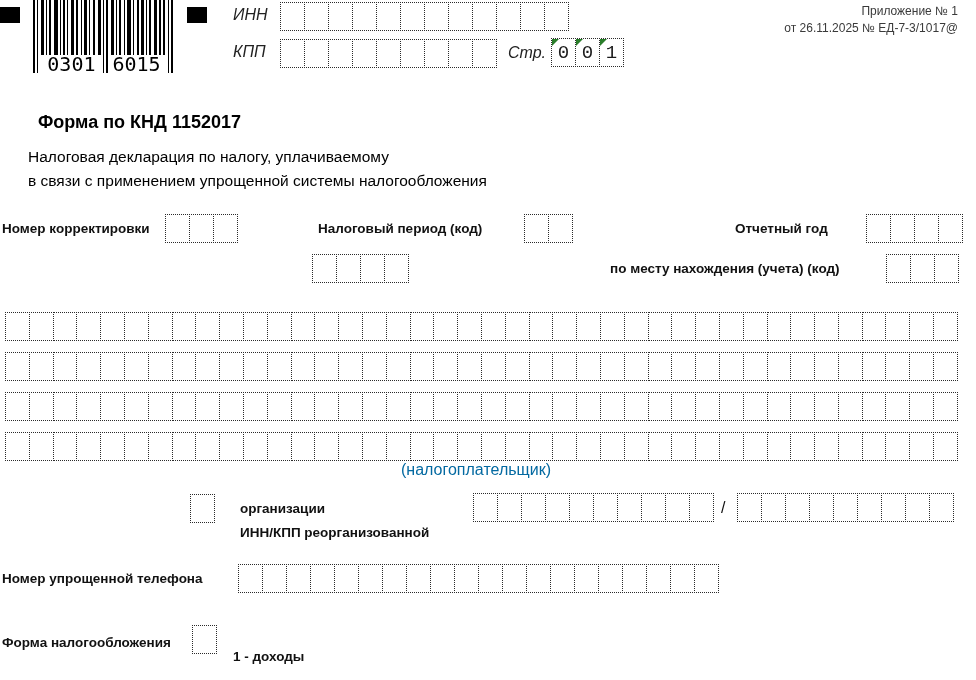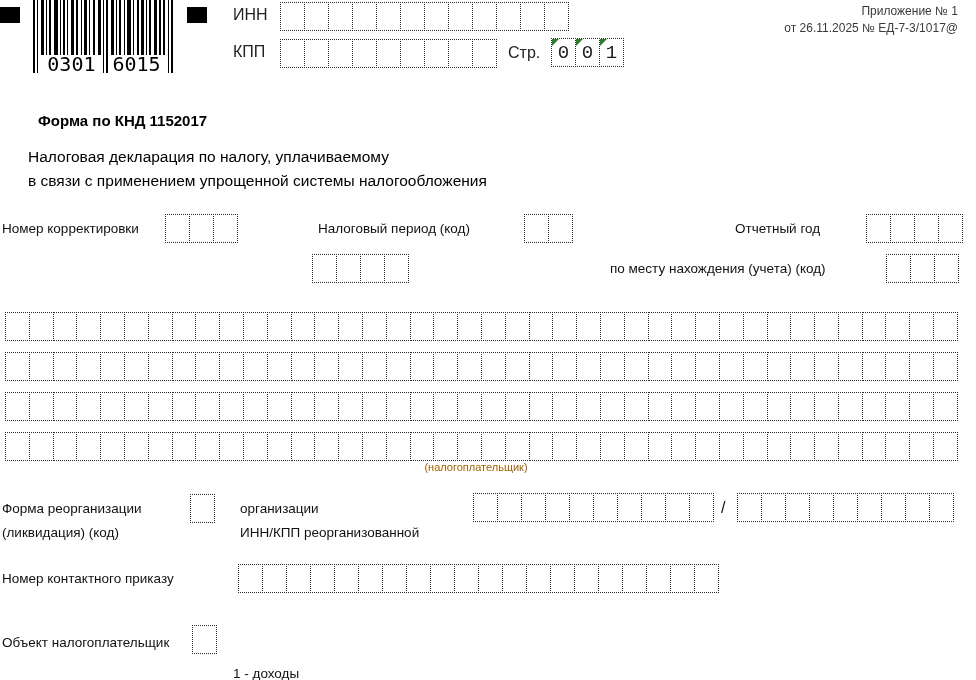--- a/index.html
+++ b/index.html
@@ -1,22 +1,22 @@
 <!DOCTYPE html>
 <html style="--marker: #2a7d2a;"><head>
 <meta charset="utf-8">
 <style>
   html,body{margin:0;padding:0;background:#fff;}
   #page{
     position:relative;width:976px;height:680px;background:#fff;overflow:hidden;
     font-family:"Liberation Sans",sans-serif;color:#000;
   }
   .abs{position:absolute;}
-  .lbl{font-size:13.5px;color:#111;white-space:nowrap;}
-  .biglbl{font-size:16px;color:#222;white-space:nowrap;}
+  .lbl{font-size:13.5px;color:#111;white-space:nowrap;font-weight:bold;}
+  .biglbl{font-size:16px;color:#222;white-space:nowrap;font-style:italic;}
   .bold{font-weight:bold;}
   
   .cells{display:flex;}
   .cell{
     box-sizing:border-box;flex:none;width:25px;height:29px;margin-left:-1px;
     border:1px dotted #2b2b2b;background:#fff;position:relative;
     display:flex;align-items:center;justify-content:center;
     font-family:"Liberation Mono","DejaVu Sans Mono",monospace;font-size:19px;color:#1a1a1a;
   }
   .cell:first-child{margin-left:0;}
@@ -31,21 +31,21 @@
   .barcode{width:142px;height:73px;}
   .bc-wrap{position:relative;width:142px;height:73px;}
   .bc-digits{
     position:absolute;bottom:0;left:0;right:0;display:flex;justify-content:center;gap:13px;
     font-family:"DejaVu Sans Mono",monospace;font-size:20px;color:#000;
   }
   .bc-digits span{background:#fff;padding:0 2px;line-height:18px;}
   
   .appendix{font-size:12px;line-height:16.5px;color:#3a3a3a;text-align:right;white-space:nowrap;}
   .title{width:976px;text-align:left;font-weight:normal;font-size:15.5px;line-height:24px;margin-left:28px;}
-  .caption{font-size:11px;color:#a16207;}
+  .caption{font-size:16px;color:#0369a1;}
   .slash{font-size:16px;color:#111;}
 </style>
 </head>
 <body>
 
 <div id="page">
 
   <div class="abs regmark" style="left:0;top:7px;"></div>
   <div class="abs bc-wrap" style="left:33px;top:0;">
     <svg class="barcode" width="142" height="73">
@@ -126,21 +126,21 @@
       <span class="cell marked">0</span>
       <span class="cell marked">0</span>
       <span class="cell marked">1</span>
     </div>
 
   <div class="abs appendix" style="right:18px;top:3px;">
     <div>Приложение № 1</div>
     <div>от 26.11.2025 № ЕД-7-3/1017@</div>
   </div>
 
-  <div class="abs bold" style="left:38px;top:112px;font-size:15px;">Форма по КНД 1152017</div>
+  <div class="abs bold" style="left:38px;top:112px;font-size:18px;">Форма по КНД 1152017</div>
 
   <div class="abs title" style="left:0;top:145px;">
     <div>Налоговая декларация по налогу, уплачиваемому</div>
     <div>в связи с применением упрощенной системы налогообложения</div>
   </div>
 
   <div class="abs lbl" style="left:2px;top:221px;">Номер корректировки</div>
   <div class="abs cells" style="left:165px;top:214px;">
       <span class="cell"></span>
       <span class="cell"></span>
@@ -340,24 +340,20 @@
         <span class="cell"></span>
         <span class="cell"></span>
         <span class="cell"></span>
         <span class="cell"></span>
         <span class="cell"></span>
         <span class="cell"></span>
       </div>
     </div>
   <div class="abs caption" style="left:0;top:461px;width:952px;text-align:center;">(налогоплательщик)</div>
 
-  <div class="abs lbl" style="left:2px;top:497px;line-height:24px;">
-    <div>Форма реорганизации</div>
-    <div>(ликвидация) (код)</div>
-  </div>
   <div class="abs cells" style="left:190px;top:494px;">
       <span class="cell"></span>
     </div>
 
   <div class="abs lbl" style="left:240px;top:497px;line-height:24px;">
     <div>организации</div>
     <div>ИНН/КПП реорганизованной</div>
   </div>
   <div class="abs cells" style="left:473px;top:493px;">
       <span class="cell"></span>
@@ -377,21 +373,21 @@
       <span class="cell"></span>
       <span class="cell"></span>
       <span class="cell"></span>
       <span class="cell"></span>
       <span class="cell"></span>
       <span class="cell"></span>
       <span class="cell"></span>
       <span class="cell"></span>
     </div>
 
-  <div class="abs lbl" style="left:2px;top:571px;">Номер контактного приказу</div>
+  <div class="abs lbl" style="left:2px;top:571px;">Номер упрощенной телефона</div>
   <div class="abs cells" style="left:238px;top:564px;">
       <span class="cell"></span>
       <span class="cell"></span>
       <span class="cell"></span>
       <span class="cell"></span>
       <span class="cell"></span>
       <span class="cell"></span>
       <span class="cell"></span>
       <span class="cell"></span>
       <span class="cell"></span>
@@ -401,19 +397,19 @@
       <span class="cell"></span>
       <span class="cell"></span>
       <span class="cell"></span>
       <span class="cell"></span>
       <span class="cell"></span>
       <span class="cell"></span>
       <span class="cell"></span>
       <span class="cell"></span>
     </div>
 
-  <div class="abs lbl" style="left:2px;top:635px;">Объект налогоплательщик</div>
+  <div class="abs lbl" style="left:2px;top:635px;">Форма налогообложения</div>
   <div class="abs cells" style="left:192px;top:625px;">
       <span class="cell"></span>
     </div>
-  <div class="abs lbl" style="left:233px;top:666px;">1 - доходы</div>
+  <div class="abs lbl" style="left:233px;top:649px;">1 - доходы</div>
 
 </div>
 
 </body></html>

